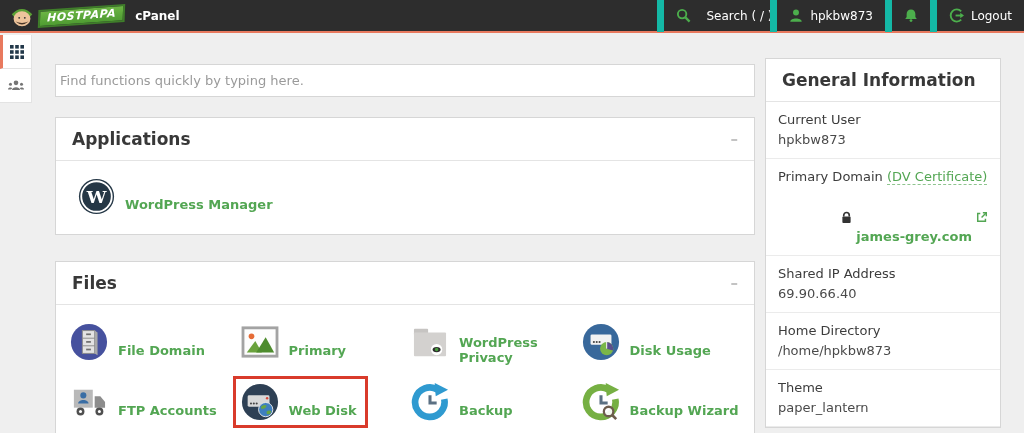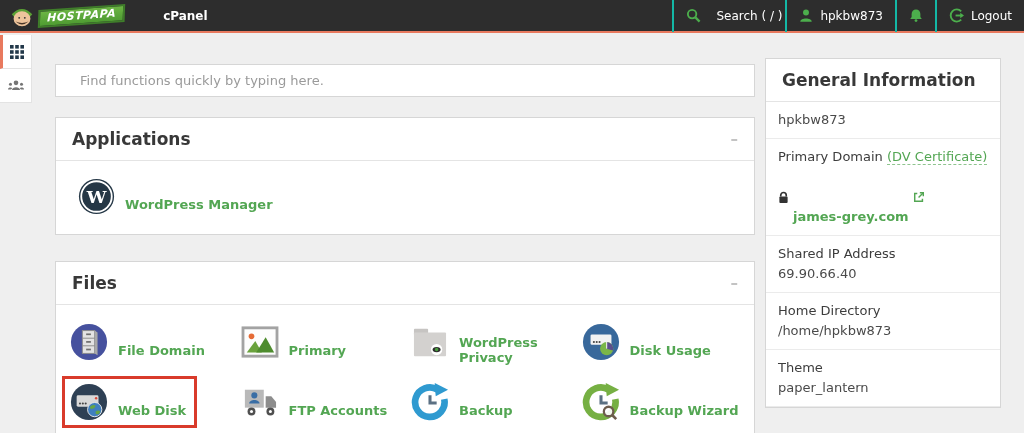--- a/index.html
+++ b/index.html
@@ -4,59 +4,59 @@
 <style>
   * { margin:0; padding:0; box-sizing:border-box; }
   html,body { width:1024px; height:433px; overflow:hidden; }
   body { font-family:"DejaVu Sans","Liberation Sans",sans-serif; background:#efefef; position:relative; font-size:13px; color:#3b3b3b; }
 
   
   .topbar { position:absolute; top:0; left:0; width:1024px; height:33px; background:#2d2d2d; border-bottom:2px solid #e8795e; display:flex; align-items:center; z-index:10; }
   .brand-wrap { display:flex; align-items:center; margin-left:8px; }
   .mascot { margin-right:2px; }
   .banner { background:linear-gradient(#6cb544,#4f9c32); border:2px solid #3f7d2a; transform:rotate(-4deg) skewX(-6deg); padding:0 7px 1px 7px; font-style:italic; font-weight:bold; font-size:11px; color:#fff; letter-spacing:.5px; white-space:nowrap; }
-  .product-name { color:#fff; font-weight:bold; font-size:12px; margin-left:38px; }
+  .product-name { color:#fff; font-weight:bold; font-size:12px; margin-left:10px; }
   .topbar-right { margin-left:auto; display:flex; align-items:stretch; height:33px; }
-  .tb-cell { display:flex; align-items:center; gap:7px; padding:0 12px; border-left:2px solid #14b8a6; color:#fff; font-size:12px; cursor:pointer; }
+  .tb-cell { display:flex; align-items:center; gap:7px; padding:0 12px; border-left:7px solid #14b8a6; color:#fff; font-size:12px; cursor:pointer; }
   .tb-search { width:113px; }
   .caret { display:inline-block; width:1px; height:13px; background:#dcdcdc; margin-right:1px; }
   .tb-text { white-space:nowrap; }
 
   
   .sidebar { position:absolute; top:35px; left:0; width:32px; }
   .side-item { width:32px; height:34px; background:#fff; border-bottom:1px solid #e3e3e3; border-right:1px solid #e3e3e3; display:flex; align-items:center; justify-content:center; cursor:pointer; }
   .side-item.active { border-left:3px solid #e8795e; }
 
   
   .card { background:#fff; border:1px solid #d6d6d6; }
   .card-header { display:flex; align-items:center; justify-content:space-between; padding:11px 16px; border-bottom:1px solid #e4e4e4; }
   .card-title { font-size:17px; font-weight:bold; color:#383838; }
   .collapse-btn { color:#c3c3c3; font-size:15px; font-weight:bold; cursor:pointer; line-height:1; }
 
   
   .main-col { position:absolute; left:55px; top:35px; width:700px; }
-  .quickfind { margin-top:29px; width:100%; height:33px; background:#fff; border:1px solid #d6d6d6; padding:0 24px; font-size:13px; color:#444; font-family:"DejaVu Sans","Liberation Sans",sans-serif; }
+  .quickfind { margin-top:29px; width:100%; height:33px; background:#fff; border:1px solid #d6d6d6; padding:0 4px; font-size:13px; color:#444; font-family:"DejaVu Sans","Liberation Sans",sans-serif; }
   .quickfind::placeholder { color:#9a9a9a; opacity:1; }
   .apps-card { margin-top:20px; }
   .apps-body { padding:17px 16px 19px 16px; }
   .files-card { margin-top:26px; }
   .files-body { padding:14px 8px 16px 8px; display:grid; grid-template-columns:repeat(4,1fr); row-gap:18px; }
   .fn-item { display:flex; align-items:center; gap:10px; cursor:pointer; padding-left:6px; }
   .fn-label { color:#53a653; font-weight:600; font-size:13px;margin-top:16px; }
   .fn-item.highlight { border:3px solid #d93b2b; padding:3px 8px 3px 5px; margin:-7px 0 -7px -2px; width:fit-content; }
 
   
   .right-col { position:absolute; left:765px; top:35px; width:236px; }
   .geninfo-card { margin-top:23px; }
   .gi-row { padding:8px 12px; border-bottom:1px solid #ebebeb; line-height:20px; }
   .gi-label { color:#3c3c3c; }
   .gi-value { color:#4a4a4a; }
   .green-link { color:#53a653; cursor:pointer; text-decoration:none; font-weight:600;margin-top:40px; }
   .cert-link { font-weight:normal; border-bottom:1px dashed #8fc58f; }
-  .domain-line { display:flex; align-items:center; gap:4px; }
+  .domain-line { display:flex; align-items:center; gap:4px;justify-content:flex-end; }
 
   .icon { flex:none; display:inline-flex; }
 </style>
 </head>
 <body>
 
 <div class="topbar">
   <div class="brand-wrap">
     <span class="icon mascot">
       <svg width="28" height="26" viewBox="0 0 30 26">
@@ -228,55 +228,55 @@
               <circle cx="15.5" cy="20" r="1.1" fill="#444"></circle>
               <circle cx="18.5" cy="20" r="1.1" fill="#444"></circle>
             <circle cx="26" cy="27" r="7" fill="#7ab648"></circle>
             <path d="M26 27 L26 20 A7 7 0 0 1 32.5 29 Z" fill="#5c4f8c"></path>
             <line x1="26" y1="27" x2="26" y2="20" stroke="#fff" stroke-width="1"></line>
           </svg>
         </span>
         <span class="fn-label">Disk Usage</span>
       </div>
 
+      <div class="fn-item">
+        <span class="icon">
+          <svg width="38" height="34" viewBox="0 0 40 36">
+            <rect x="4" y="5" width="20" height="19" fill="#b9b9b9"></rect>
+            <circle cx="14" cy="11" r="3.2" fill="#3a6ea5"></circle>
+            <path d="M8.5 19.5 c0-5 11-5 11 0 Z" fill="#3a6ea5"></path>
+            <path d="M26 12 h6 l5 6 v6 h-11 Z" fill="#8d8d8d"></path>
+            <circle cx="11" cy="28" r="4.2" fill="#4f4f4f"></circle>
+              <circle cx="11" cy="28" r="1.6" fill="#fff"></circle>
+            <circle cx="31" cy="28" r="4.2" fill="#4f4f4f"></circle>
+              <circle cx="31" cy="28" r="1.6" fill="#fff"></circle>
+          </svg>
+        </span>
+        <span class="fn-label">FTP Accounts</span>
+      </div>
+
       <div class="fn-item highlight">
         <span class="icon">
           <svg width="38" height="38" viewBox="0 0 40 40">
             <circle cx="20" cy="20" r="19" fill="#2e4054"></circle>
             <rect x="7" y="13" width="23" height="12" rx="1.5" fill="#d9d9d9"></rect>
             <circle cx="10.5" cy="21.5" r="1.1" fill="#444"></circle>
               <circle cx="13.5" cy="21.5" r="1.1" fill="#444"></circle>
               <circle cx="16.5" cy="21.5" r="1.1" fill="#444"></circle>
             <circle cx="27.5" cy="16" r="1.3" fill="#d84a3a"></circle>
             <circle cx="26" cy="28" r="7.5" fill="#3f7fbf" stroke="#e8e8e8" stroke-width="1"></circle>
             <path d="M21 25 q3-3 6-1 q-1 3-4 3 q-2 1-2-2 Z" fill="#67a644"></path>
             <path d="M27 30 q3-2 5 0 q-1 3-3.5 3 q-2 0-1.5-3 Z" fill="#67a644"></path>
           </svg>
         </span>
         <span class="fn-label">Web Disk</span>
       </div>
 
       <div class="fn-item">
         <span class="icon">
-          <svg width="38" height="34" viewBox="0 0 40 36">
-            <rect x="4" y="5" width="20" height="19" fill="#b9b9b9"></rect>
-            <circle cx="14" cy="11" r="3.2" fill="#3a6ea5"></circle>
-            <path d="M8.5 19.5 c0-5 11-5 11 0 Z" fill="#3a6ea5"></path>
-            <path d="M26 12 h6 l5 6 v6 h-11 Z" fill="#8d8d8d"></path>
-            <circle cx="11" cy="28" r="4.2" fill="#4f4f4f"></circle>
-              <circle cx="11" cy="28" r="1.6" fill="#fff"></circle>
-            <circle cx="31" cy="28" r="4.2" fill="#4f4f4f"></circle>
-              <circle cx="31" cy="28" r="1.6" fill="#fff"></circle>
-          </svg>
-        </span>
-        <span class="fn-label">FTP Accounts</span>
-      </div>
-
-      <div class="fn-item">
-        <span class="icon">
           <svg width="38" height="38" viewBox="0 0 40 40">
             <path d="M28 7 A15.5 15.5 0 1 0 35 17" fill="none" stroke="#2f9ad0" stroke-width="7"></path>
             <polygon points="25,0 39,7 26,14" fill="#2f9ad0"></polygon>
             <path d="M20 13 V21 H27" fill="none" stroke="#5b7083" stroke-width="3.2"></path>
           </svg>
         </span>
         <span class="fn-label">Backup</span>
       </div>
 
       <div class="fn-item">
@@ -311,20 +311,21 @@
 </div>
 
 <div class="right-col">
 
   <div class="card geninfo-card">
     <div class="card-header" style="border-bottom:1px solid #e4e4e4;">
       <span class="card-title">General Information</span>
     </div>
 
     <div class="gi-row">
+      <div class="gi-label">Current User</div>
       <div class="gi-value">hpkbw873</div>
     </div>
 
     <div class="gi-row">
       <div class="gi-label">
         <span>Primary Domain</span>
         <span class="green-link cert-link">(DV Certificate)</span>
       </div>
       <div class="gi-value domain-line">
         <span class="icon">

